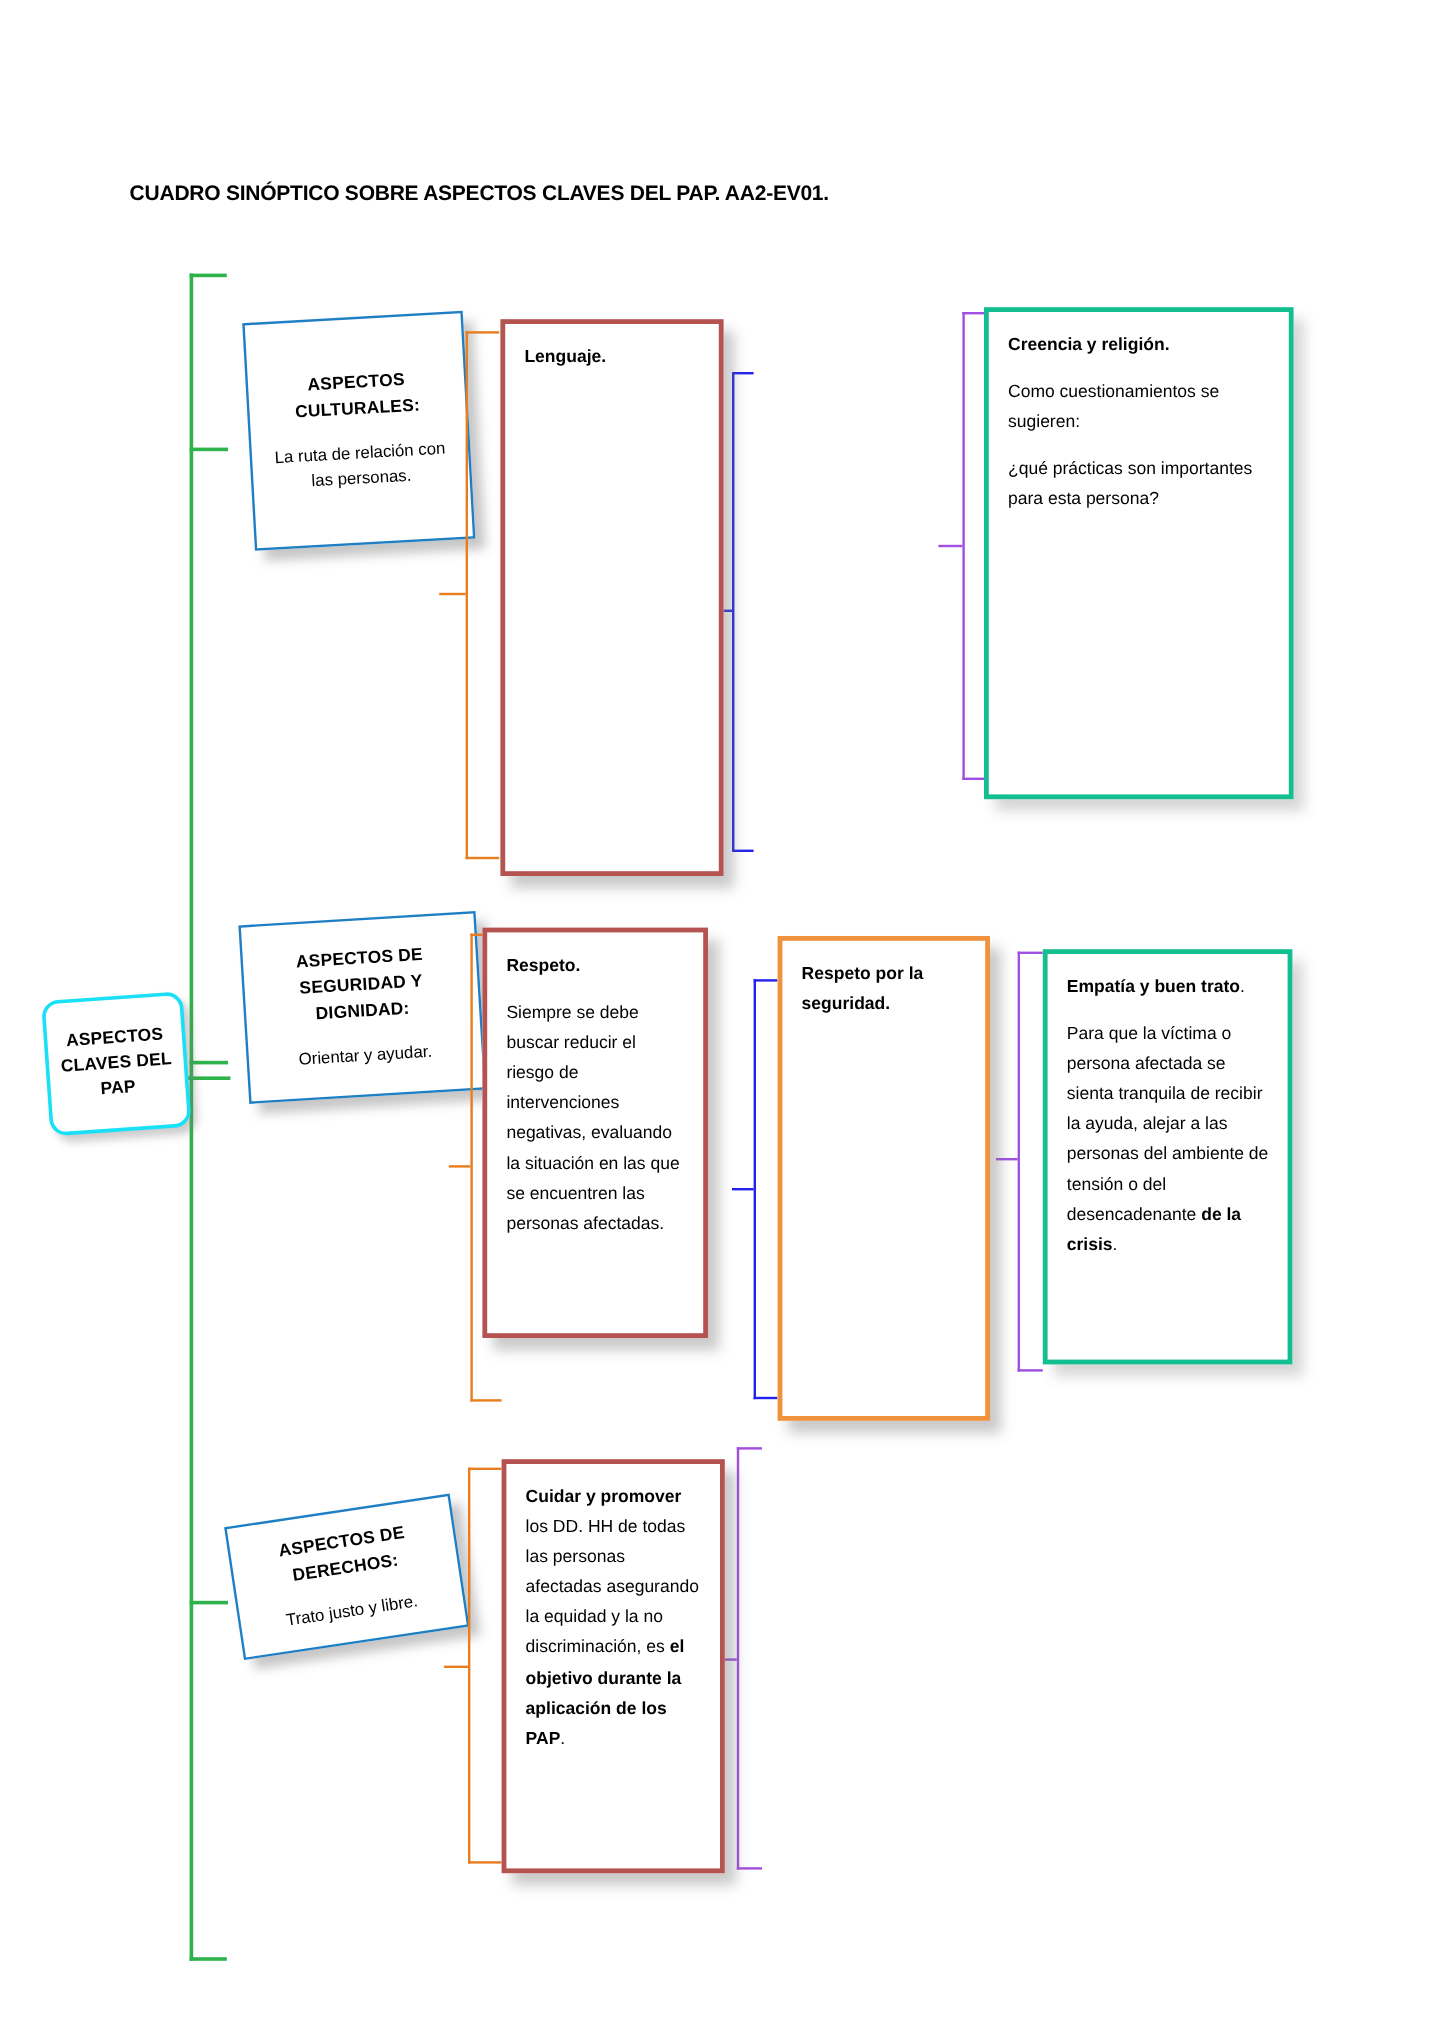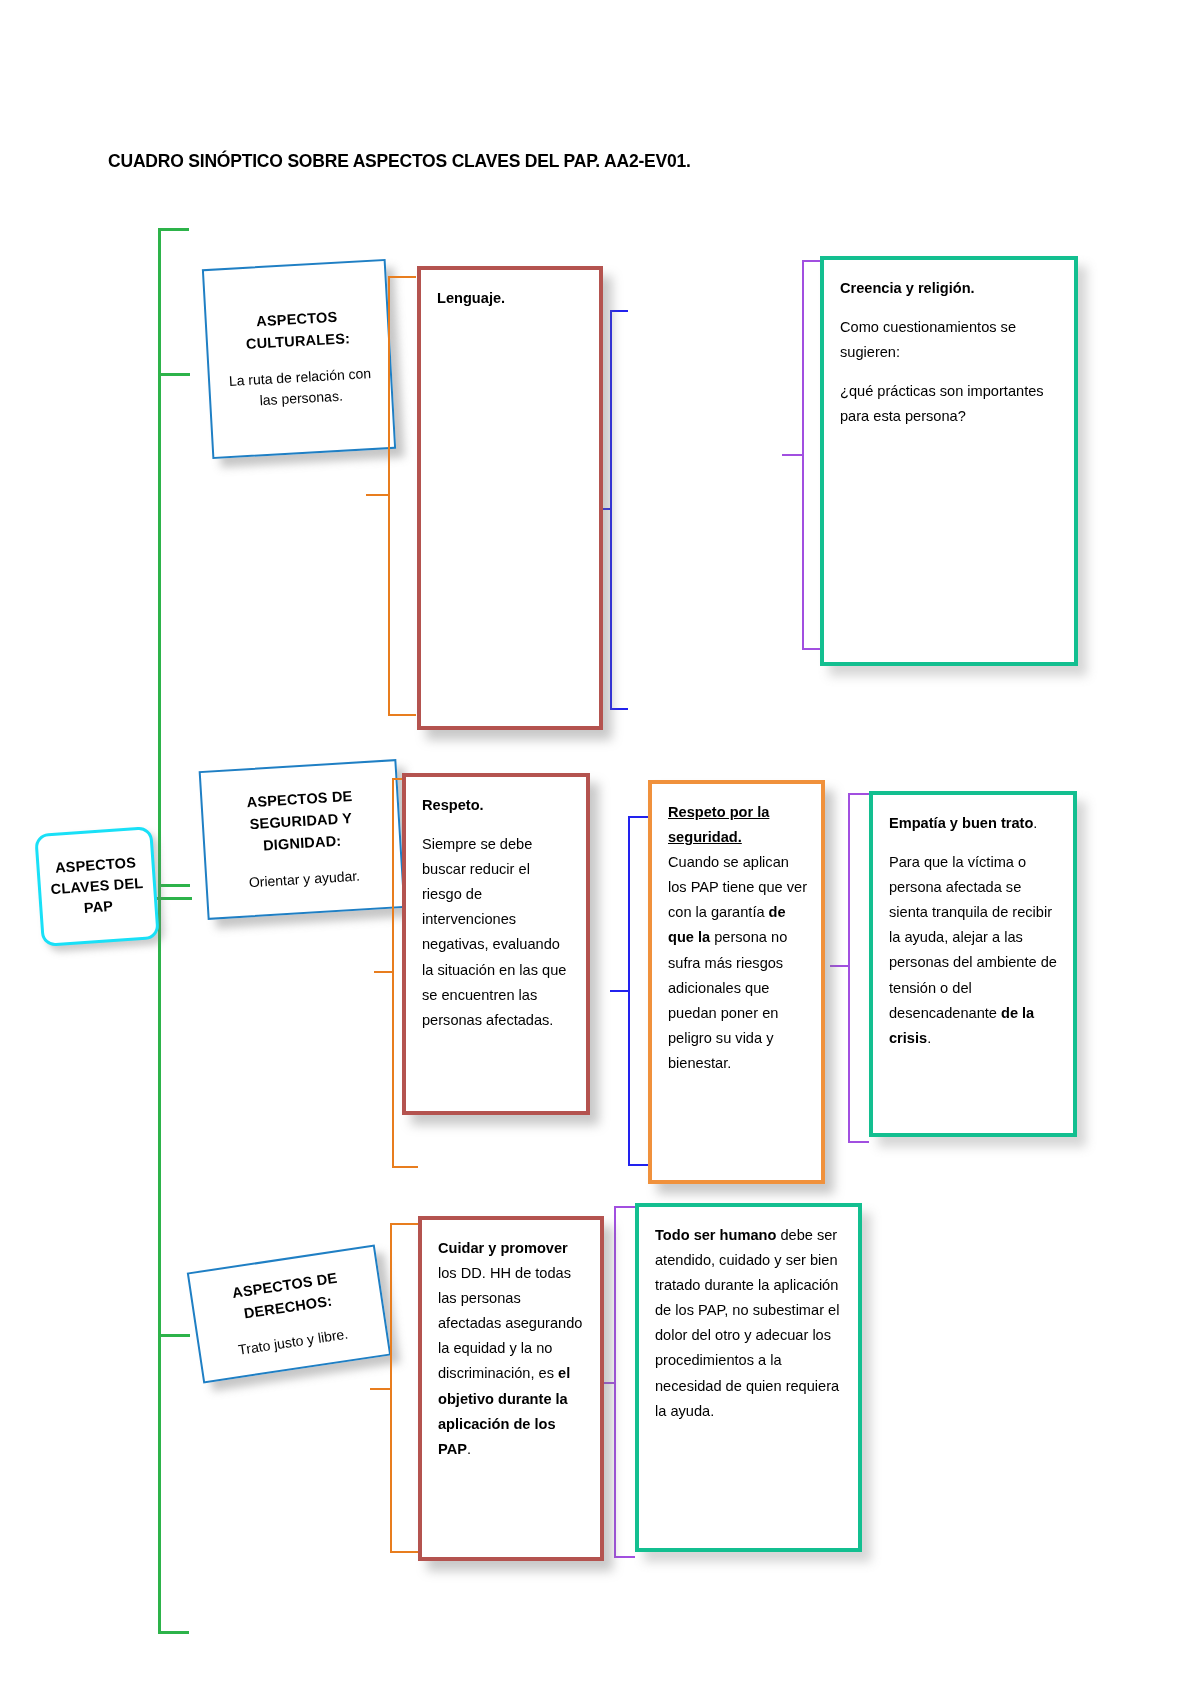--- a/index.html
+++ b/index.html
@@ -196,22 +196,21 @@
     <div class="b" style="width:21px;"></div>
     <div class="m" style="left:-18px;top:172px;width:18px;"></div>
   </div>
 
   <div class="cbox red" id="b-respeto">
     <p><b>Respeto.</b></p>
     <p>Siempre se debe buscar reducir el riesgo de intervenciones negativas, evaluando la situación en las que se encuentren las personas afectadas.</p>
   </div>
 
   <div class="cbox orange" id="b-respetoseg">
-    <p style="margin-bottom:0;text-decoration:underline;"><b>Respeto por la seguridad.</b></p>
-    <p><span>Cuando se aplican los PAP tiene que ver con la garantía </span><b>de que la</b><span> persona no sufra más riesgos adicionales que puedan poner en peligro su vida y bienestar.</span></p>
+    <p style="margin-bottom:0;"><b>Respeto por la seguridad.</b></p>
   </div>
 
   <div class="cbox green" id="b-empatia">
     <p><b>Empatía y buen trato</b><span>.</span></p>
     <p><span>Para que la víctima o persona afectada se sienta tranquila de recibir la ayuda, alejar a las personas del ambiente de tensión o del desencadenante </span><b>de la crisis</b><span>.</span></p>
   </div>
 
   <div class="brk orange-brk" style="left:390px;top:1175px;width:28px;height:330px;">
     <div class="v"></div>
       <div class="t" style="width:28px;"></div>
@@ -223,17 +222,14 @@
     <div class="v"></div>
       <div class="t" style="width:21px;"></div>
     <div class="b" style="width:21px;"></div>
     <div class="m" style="left:-26px;top:176px;width:26px;"></div>
   </div>
 
   <div class="cbox red" id="b-cuidar">
     <p><b>Cuidar y promover</b><span> los DD. HH de todas las personas afectadas asegurando la equidad y la no discriminación, es </span><b>el objetivo durante la aplicación de los PAP</b><span>.</span></p>
   </div>
 
-  <div class="cbox green" id="b-todo">
-    <p><b>Todo ser humano</b><span> debe ser atendido, cuidado y ser bien tratado durante la aplicación de los PAP, no subestimar el dolor del otro y adecuar los procedimientos a la necesidad de quien requiera la ayuda.</span></p>
-  </div>
 
 </div>
 
 </body></html>

